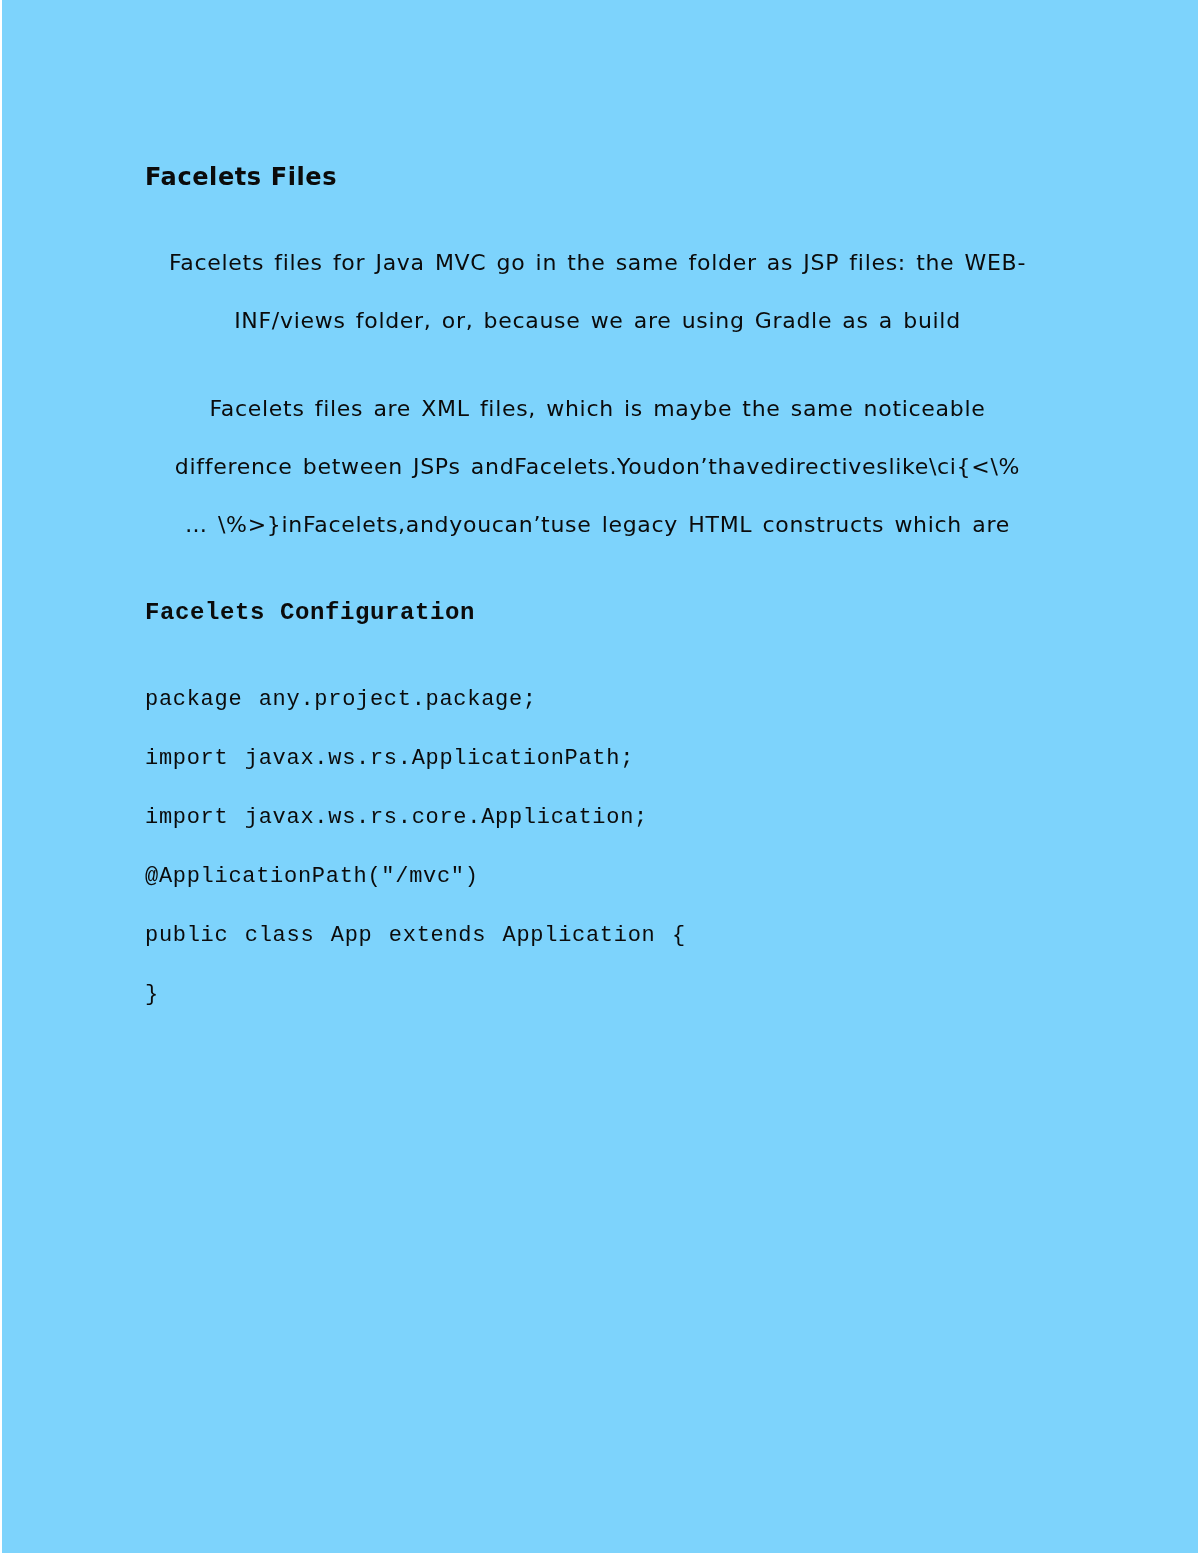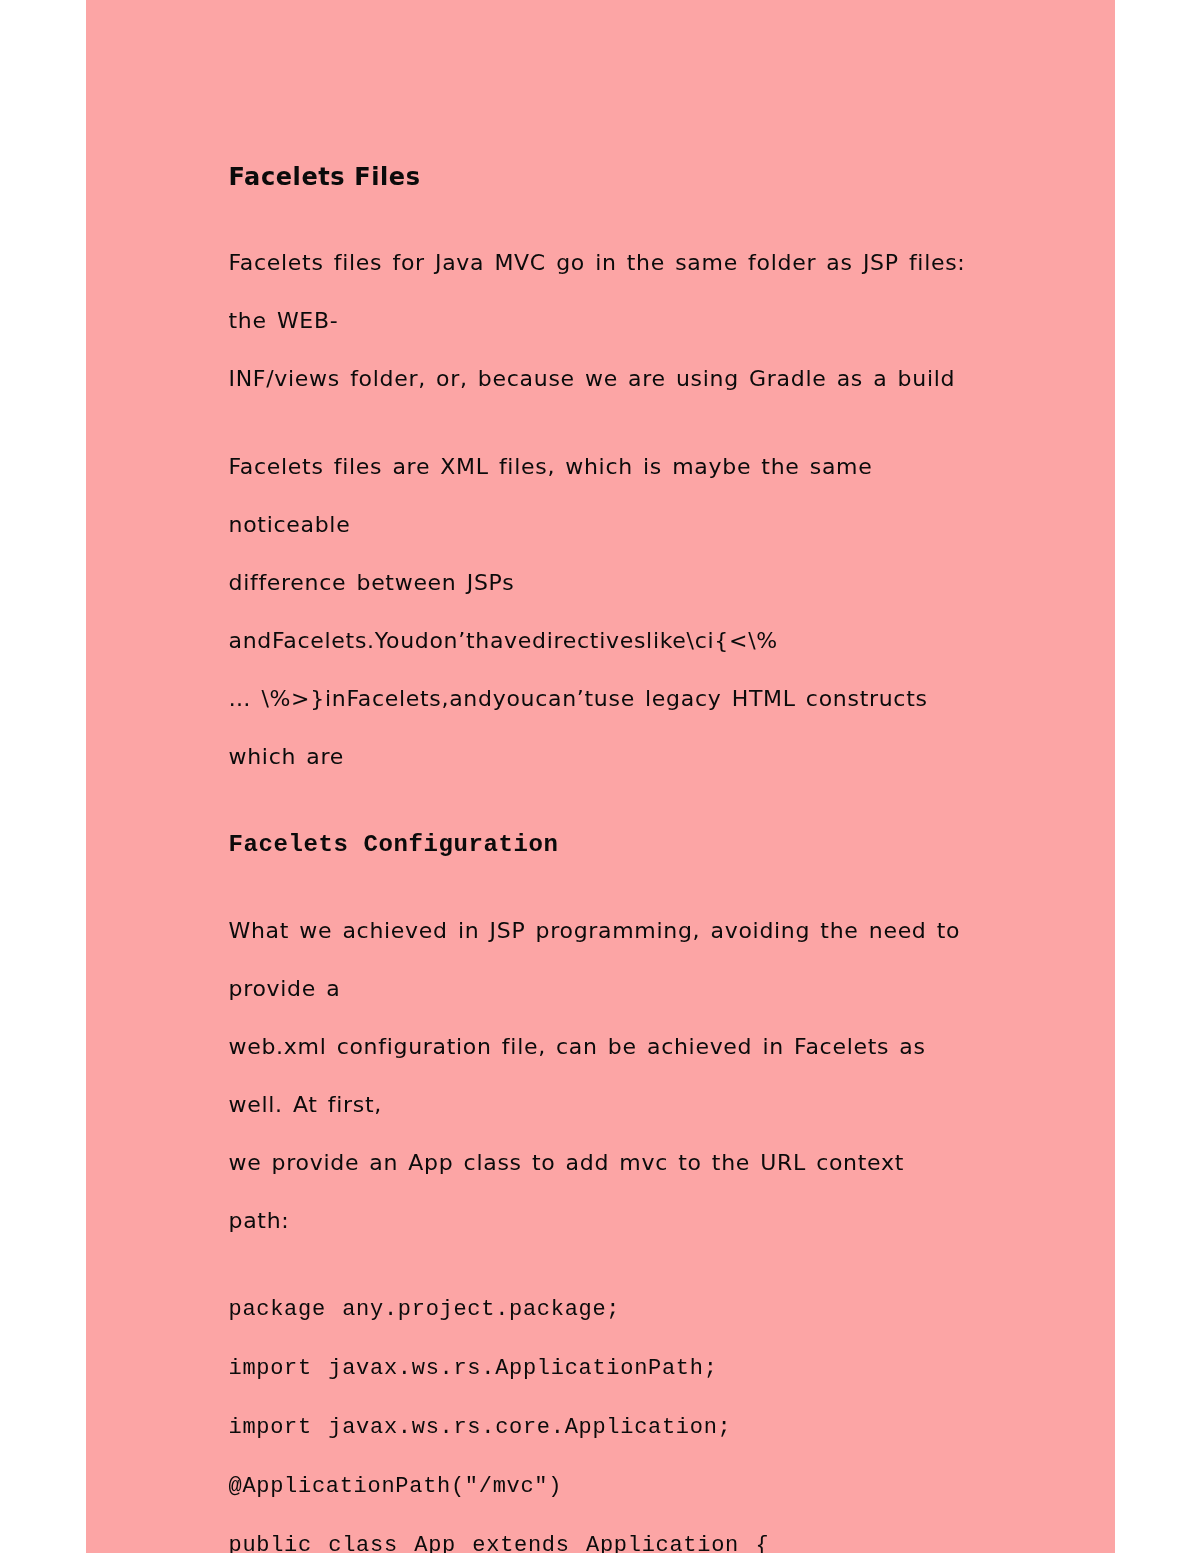--- a/index.html
+++ b/index.html
@@ -2,43 +2,44 @@
 <html><head>
 <meta charset="utf-8">
 <style>
   html, body {
     margin: 0;
     padding: 0;
     background: #ffffff;
   }
   .page {
     position: relative;
-    width: 1029px;
+    width: 1196px;
     height: 1553px;
     margin: 0 auto;
-    background: #fca5a5;
+    background: #7dd3fc;
     color: #0b0b0b;
     font-family: "DejaVu Sans", sans-serif;
     box-sizing: border-box;
     padding: 148px 148px 0 143px;
     overflow: hidden;
   }
   .heading {
     font-size: 24px;
     font-weight: bold;
     letter-spacing: 0.6px;
     line-height: 58px;
     margin: 0 0 28px 0;
   }
   .heading.second {
     margin-top: 30px;
     font-family: Liberation Mono, monospace;
   }
   .para {
     margin: 0 0 30px 0;
+    text-align: center;
   }
   .line {
     display: block;
     font-size: 22px;
     line-height: 58px;
     letter-spacing: 0.7px;
     word-spacing: 2.5px;
     white-space: pre-wrap;
   }
   .code-block {
@@ -62,25 +63,20 @@
   </p>
 
   <p class="para">
     <span class="line">Facelets files are XML files, which is maybe the same noticeable</span>
     <span class="line">difference between JSPs andFacelets.Youdon’thavedirectiveslike\ci{&lt;\%</span>
     <span class="line">… \%&gt;}inFacelets,andyoucan’tuse legacy HTML constructs which are</span>
   </p>
 
   <h2 class="heading second">Facelets Configuration</h2>
 
-  <p class="para">
-    <span class="line">What we achieved in JSP programming, avoiding the need to provide a</span>
-    <span class="line">web.xml configuration file, can be achieved in Facelets as well. At first,</span>
-    <span class="line">we provide an App class to add mvc to the URL context path:</span>
-  </p>
 
   <div class="code-block">
     <span class="line">package any.project.package;</span>
     <span class="line">import javax.ws.rs.ApplicationPath;</span>
     <span class="line">import javax.ws.rs.core.Application;</span>
     <span class="line">@ApplicationPath("/mvc")</span>
     <span class="line">public class App extends Application {</span>
     <span class="line">}</span>
   </div>
 

